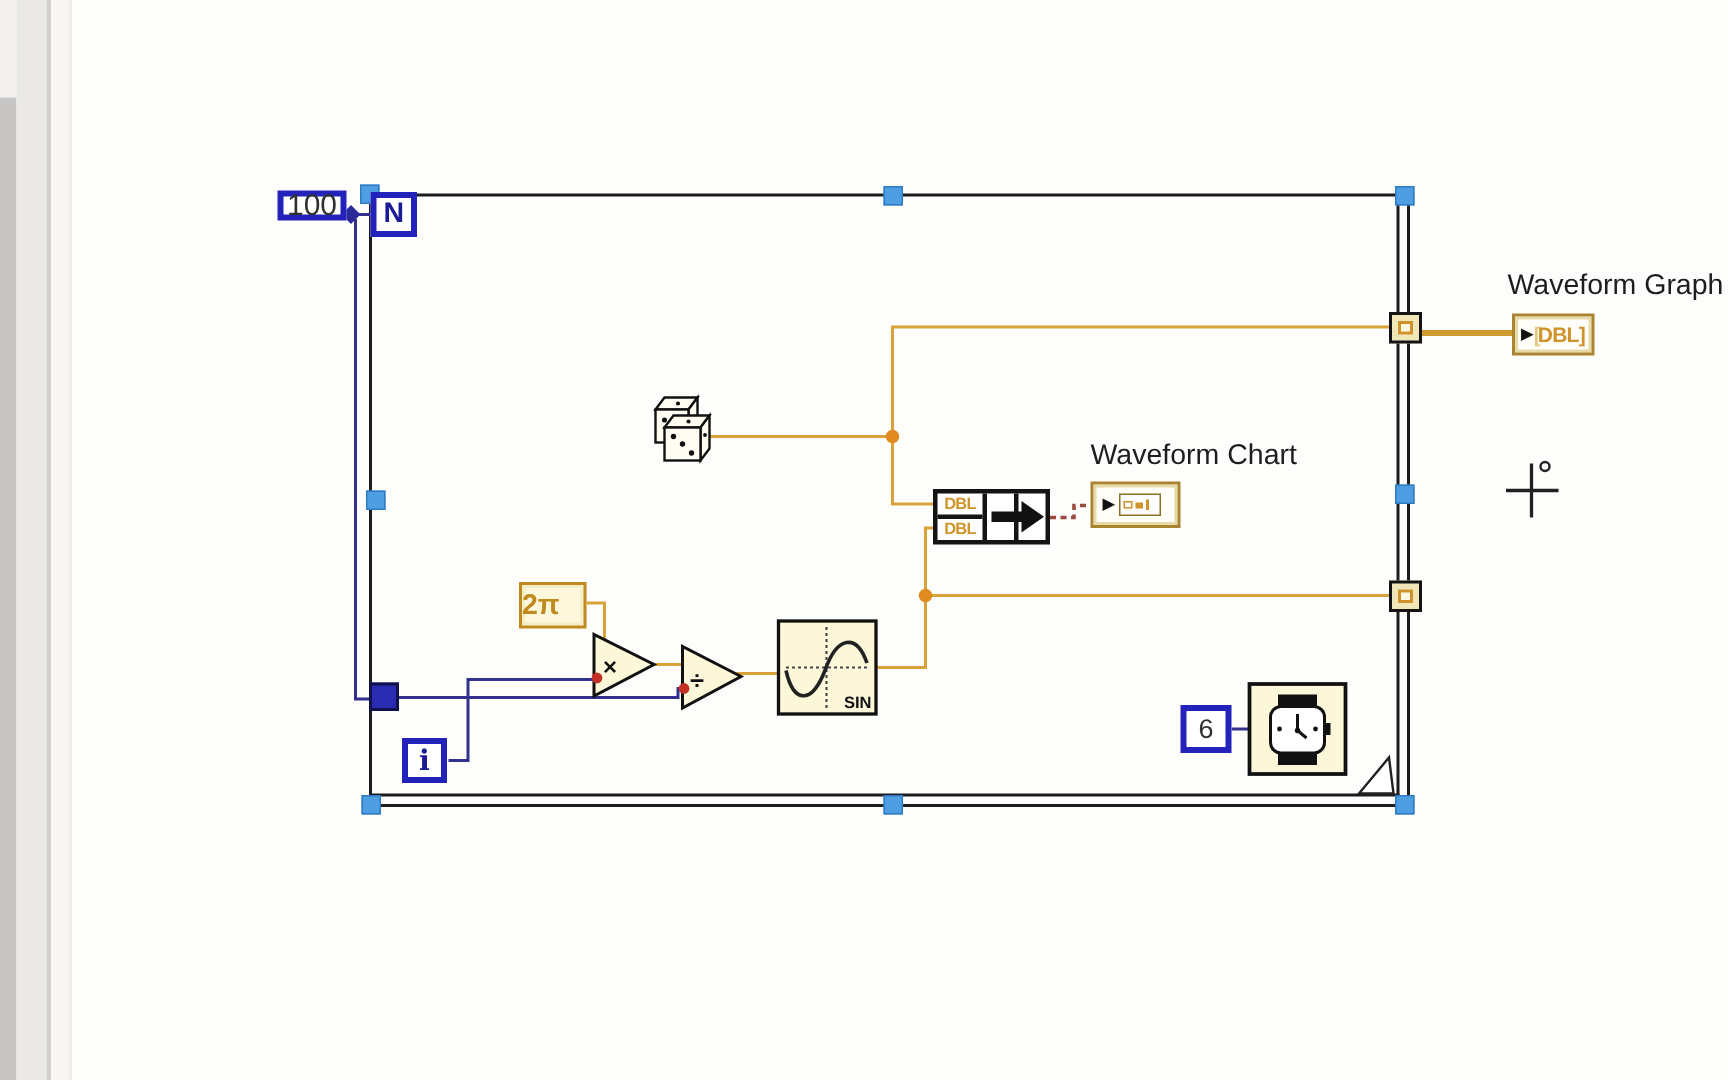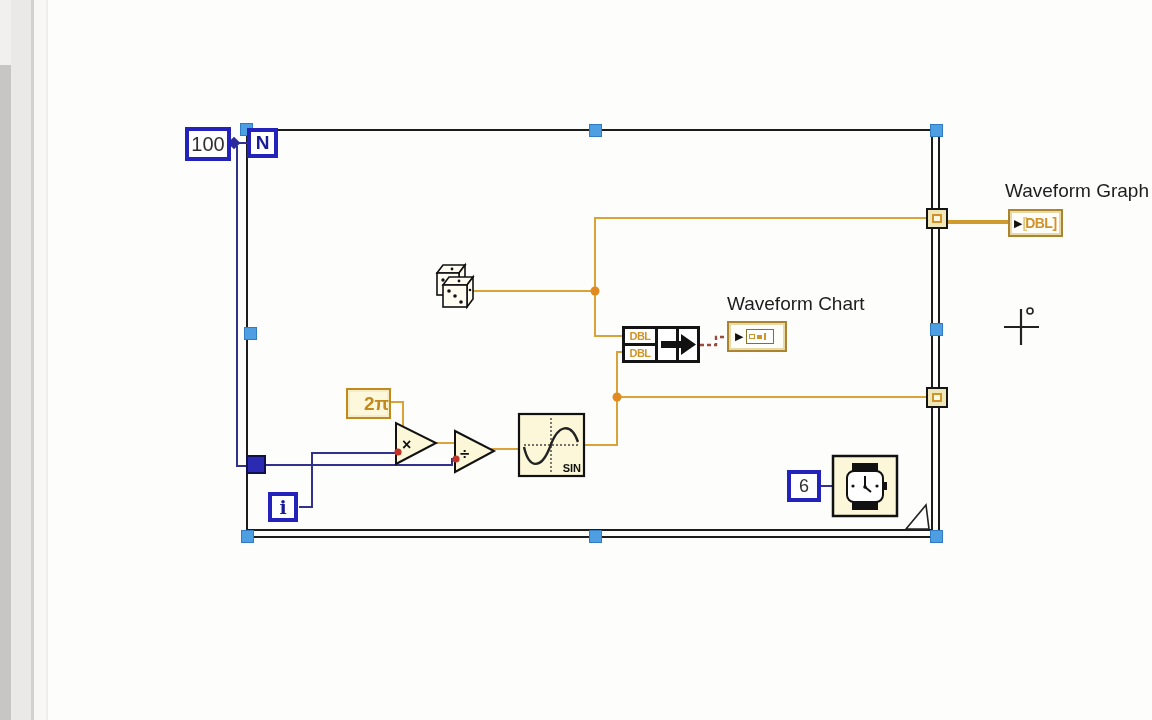--- a/index.html
+++ b/index.html
@@ -24,21 +24,21 @@
   
   .int-box { background:#fff; border:4px solid #2323bc; z-index:4;
     display:flex; align-items:center; justify-content:center;
     color:#303030; font-size:20px; }
   .blue-glyph { color:#1b1b96; font-weight:bold; }
 
   
   #const-2pi { left:346px; top:388px; width:45px; height:31px;
     background:#fdf8dc; border:2px solid #c08a1e;
     box-shadow: inset 0 0 0 2px #f5ecc8; z-index:4;
-    display:flex; align-items:center; justify-content:flex-end;
+    display:flex; align-items:center; justify-content:flex-start;
     color:#c08a1e; font-weight:bold; font-size:19px; }
 
   
   .ind-term { background:#fffef8; border:2px solid #ab8430;
     box-shadow: inset 0 0 0 2px #e7d9a8; z-index:4;
     display:flex; align-items:center; padding-left:6px; }
   .term-arrow { color:#111; font-size:11px; line-height:1; }
   .dbl-text { color:#d0922a; font-weight:bold; font-size:14px; letter-spacing:-0.5px; }
   .bracket { color:#d0922a; font-weight:bold; font-size:14px; }
   .bracket.dim { color:#e3c883; margin-right:-2px; }
@@ -164,21 +164,21 @@
 
   <div class="abs handle under" style="left:240px;top:123px;"></div>
   <div class="abs handle" style="left:589px;top:124px;"></div>
   <div class="abs handle" style="left:930px;top:124px;"></div>
   <div class="abs handle" style="left:244px;top:327px;"></div>
   <div class="abs handle" style="left:930px;top:323px;"></div>
   <div class="abs handle" style="left:241px;top:530px;"></div>
   <div class="abs handle" style="left:589px;top:530px;"></div>
   <div class="abs handle" style="left:930px;top:530px;"></div>
 
-  <div class="abs int-box" style="left:185px;top:127px;width:46px;height:34px;">
+  <div class="abs int-box" style="left:185px;top:127px;width:46px;height:20px;">
     <span>100</span>
   </div>
 
   <div class="abs int-box" style="left:247px;top:128px;width:31px;height:30px;">
     <span class="blue-glyph" style="font-size:19px;">N</span>
   </div>
 
   <div class="abs int-box" style="left:268px;top:492px;width:30px;height:30px;">
     <span class="blue-glyph" style="font-family:'DejaVu Serif',serif;font-size:19px;">i</span>
   </div>

